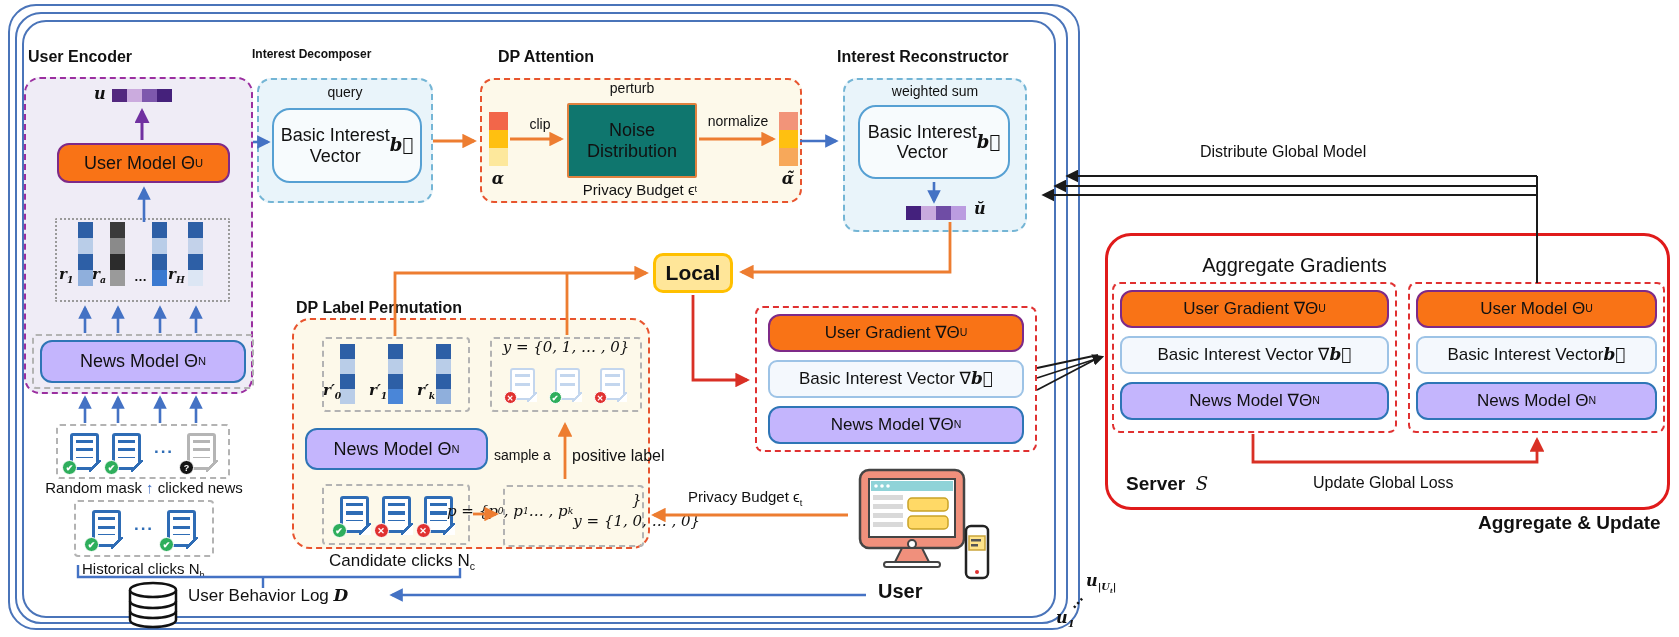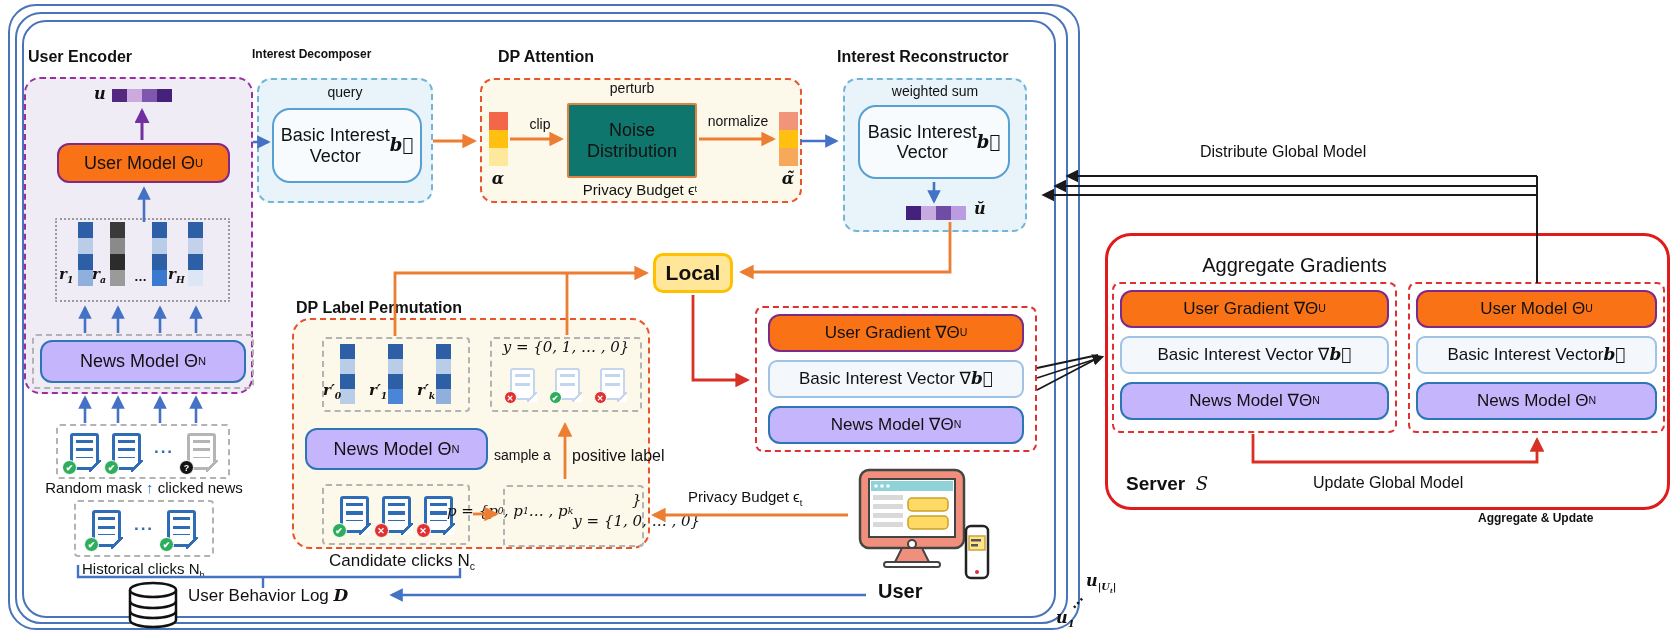--- a/index.html
+++ b/index.html
@@ -266,22 +266,22 @@
   <div class="pill p-purple" style="left:1120px;top:290px;width:269px;height:38px;font-size:17px">User Gradient ∇Θ<sub>U</sub></div>
   <div class="pill p-pale" style="left:1120px;top:336px;width:269px;height:38px;font-size:17px">Basic Interest Vector ∇<i>b⃗</i></div>
   <div class="pill p-blue" style="left:1120px;top:382px;width:269px;height:38px;font-size:17px">News Model ∇Θ<sub>N</sub></div>
   <div class="dashbox d-red" style="left:1408px;top:282px;width:257px;height:151px"></div>
   <div class="pill p-purple" style="left:1416px;top:290px;width:241px;height:38px;font-size:17px">User Model Θ<sub>U</sub></div>
   <div class="pill p-pale" style="left:1416px;top:336px;width:241px;height:38px;font-size:17px">Basic Interest Vector <i>b⃗</i></div>
   <div class="pill p-blue" style="left:1416px;top:382px;width:241px;height:38px;font-size:17px">News Model Θ<sub>N</sub></div>
   <div class="lbl" style="left:1126px;top:473px;font-size:19px">
     <span class="b">Server</span>&nbsp;&nbsp;<span class="math" style="font-size:18px">S</span>
   </div>
-  <div class="lbl" style="left:1313px;top:474px;font-size:16px">Update Global Model</div>
-  <div class="lbl b" style="left:1478px;top:512px;font-size:12px">Aggregate &amp; Update</div>
+  <div class="lbl" style="left:1313px;top:474px;font-size:16px">Update Global Loss</div>
+  <div class="lbl b" style="left:1478px;top:512px;font-size:19px">Aggregate &amp; Update</div>
   <div class="lbl" style="left:1200px;top:143px;font-size:16px">Distribute Global Model</div>
 
   <svg class="abs" style="left:126px;top:580px" width="54" height="52" viewBox="0 0 54 52">
     <path d="M4,10 v30 a23,7 0 0 0 46,0 v-30" fill="#fff" stroke="#111" stroke-width="2.5"></path>
     <ellipse cx="27" cy="10" rx="23" ry="7" fill="#fff" stroke="#111" stroke-width="2.5"></ellipse>
     <path d="M4,21 a23,7 0 0 0 46,0 M4,31 a23,7 0 0 0 46,0" fill="none" stroke="#111" stroke-width="2.5"></path>
   </svg>
   <div class="lbl" style="left:188px;top:586px;font-size:17px">User Behavior Log <i>D</i></div>
   <svg class="abs" style="left:858px;top:468px" width="132" height="114" viewBox="0 0 132 114">
     <rect x="2" y="2" width="104" height="78" rx="9" fill="#f0907c" stroke="#444" stroke-width="2.5"></rect>

